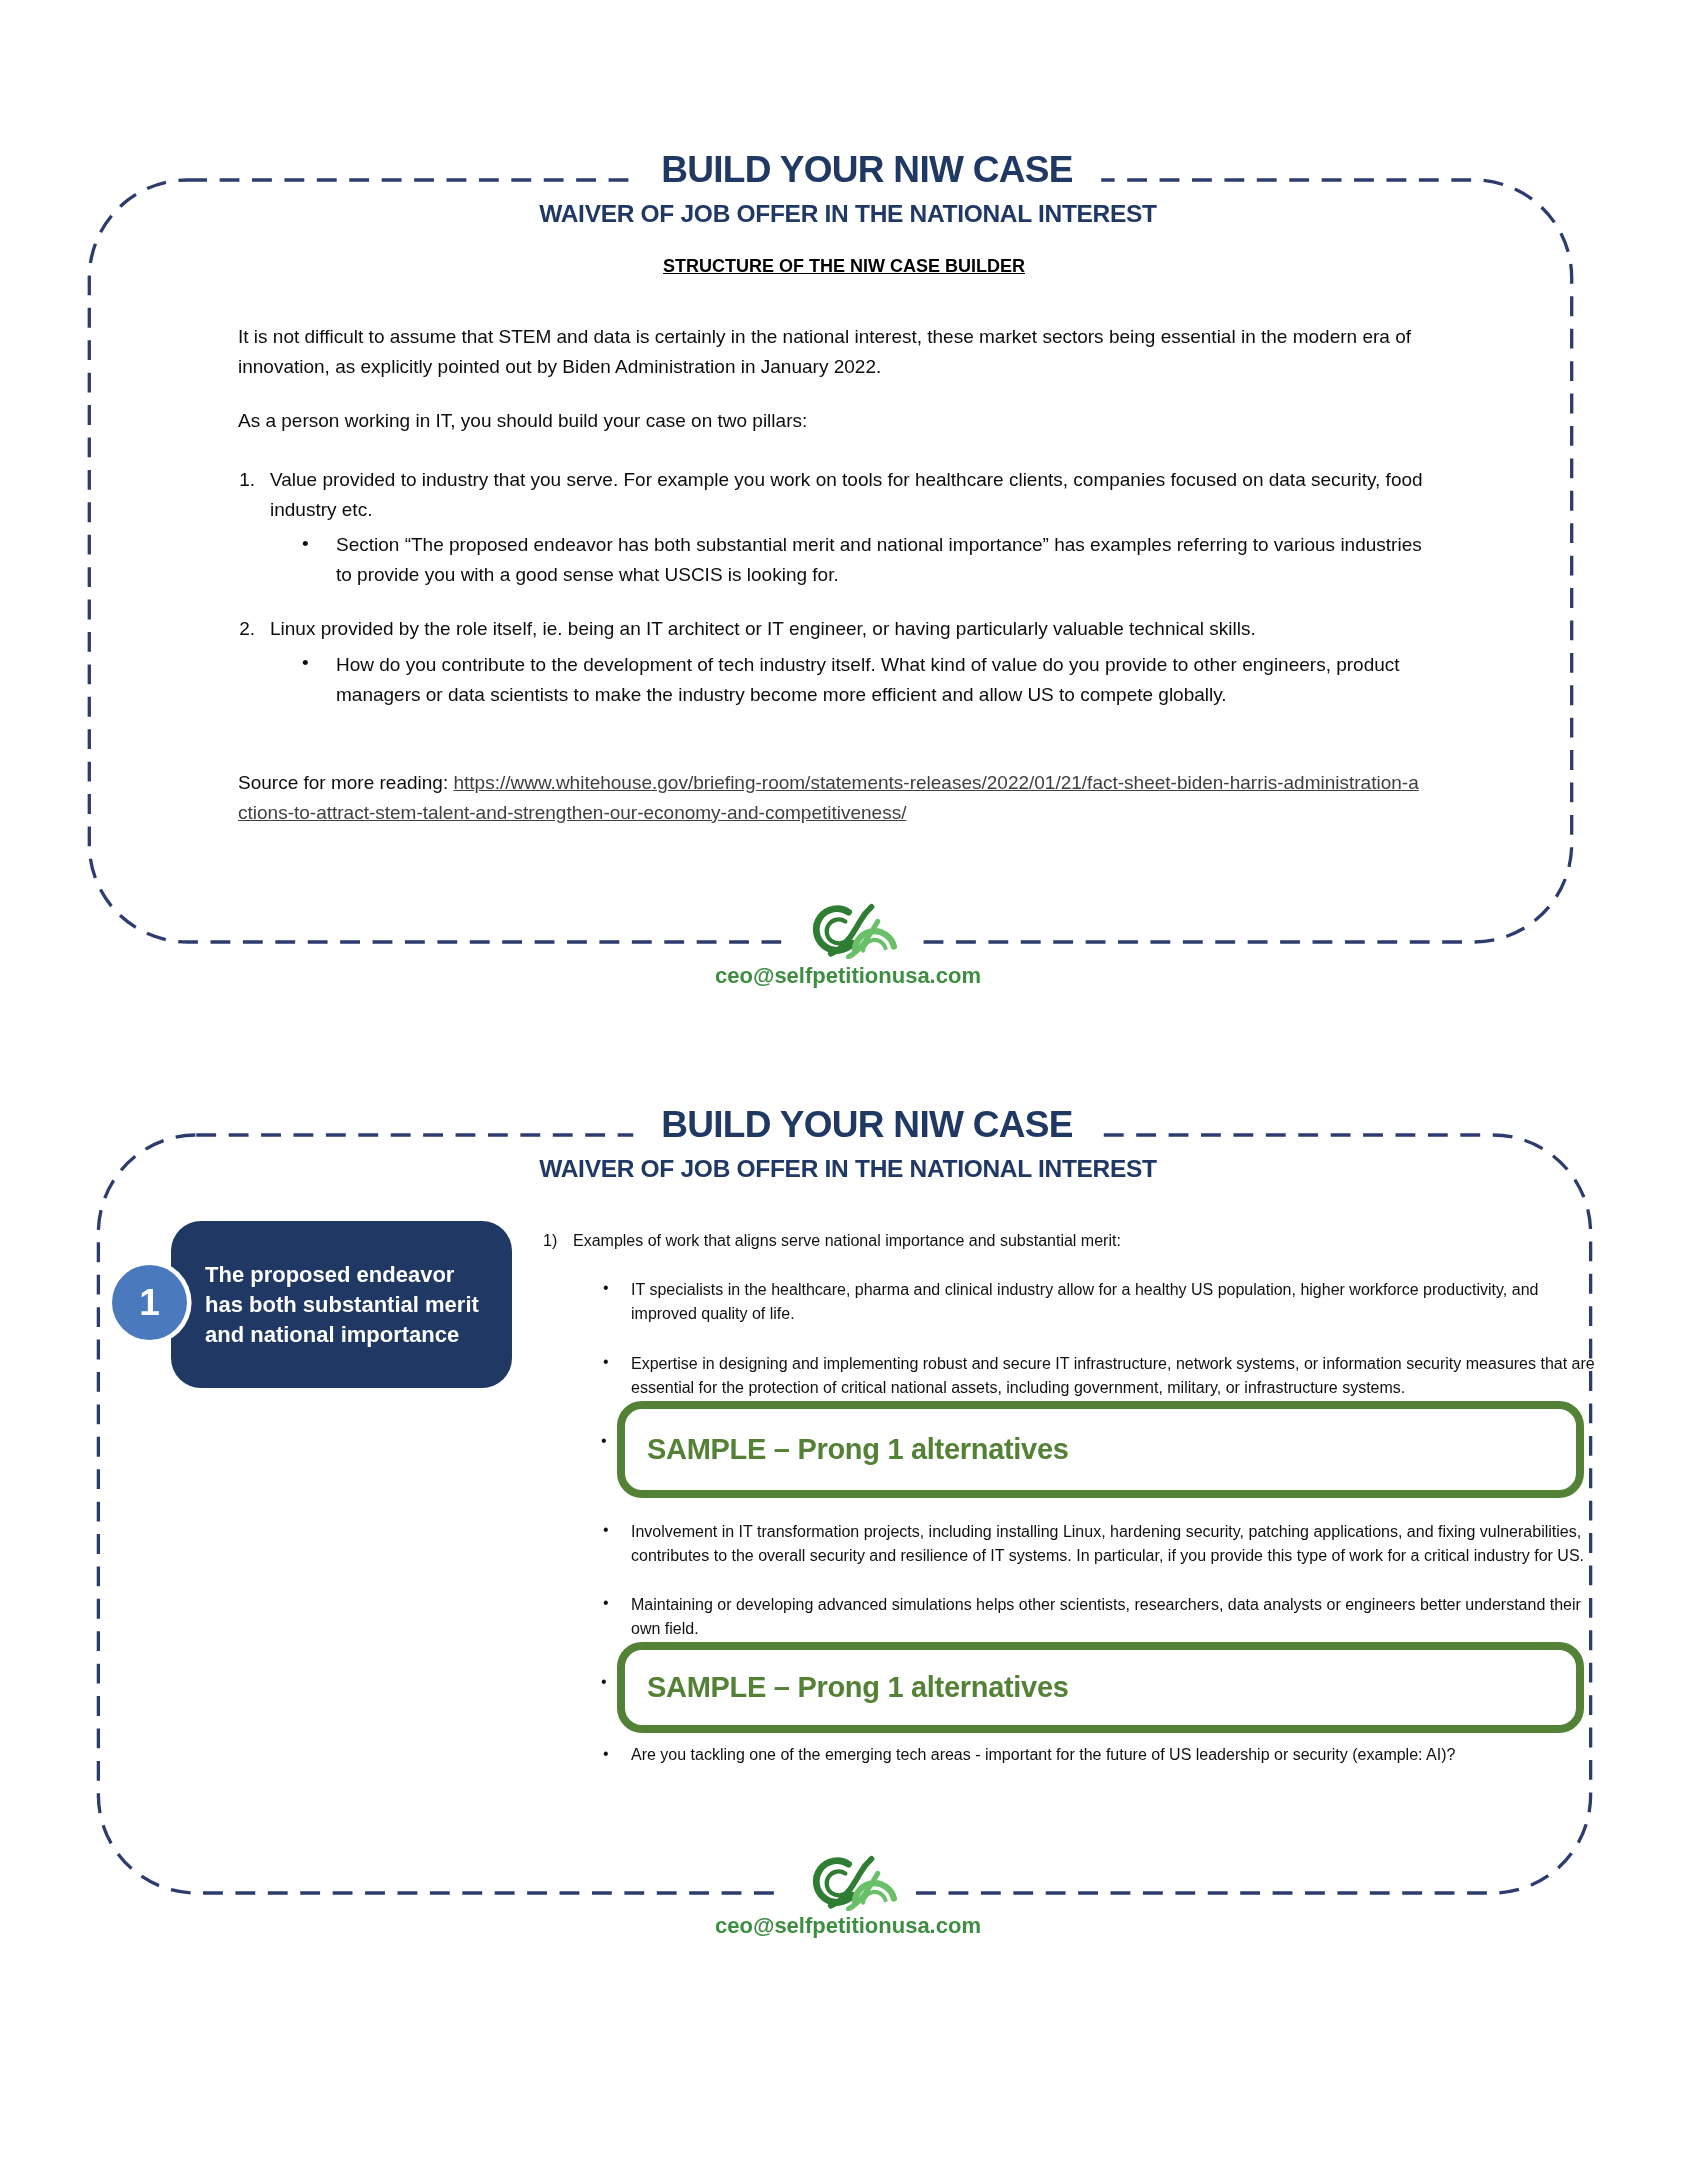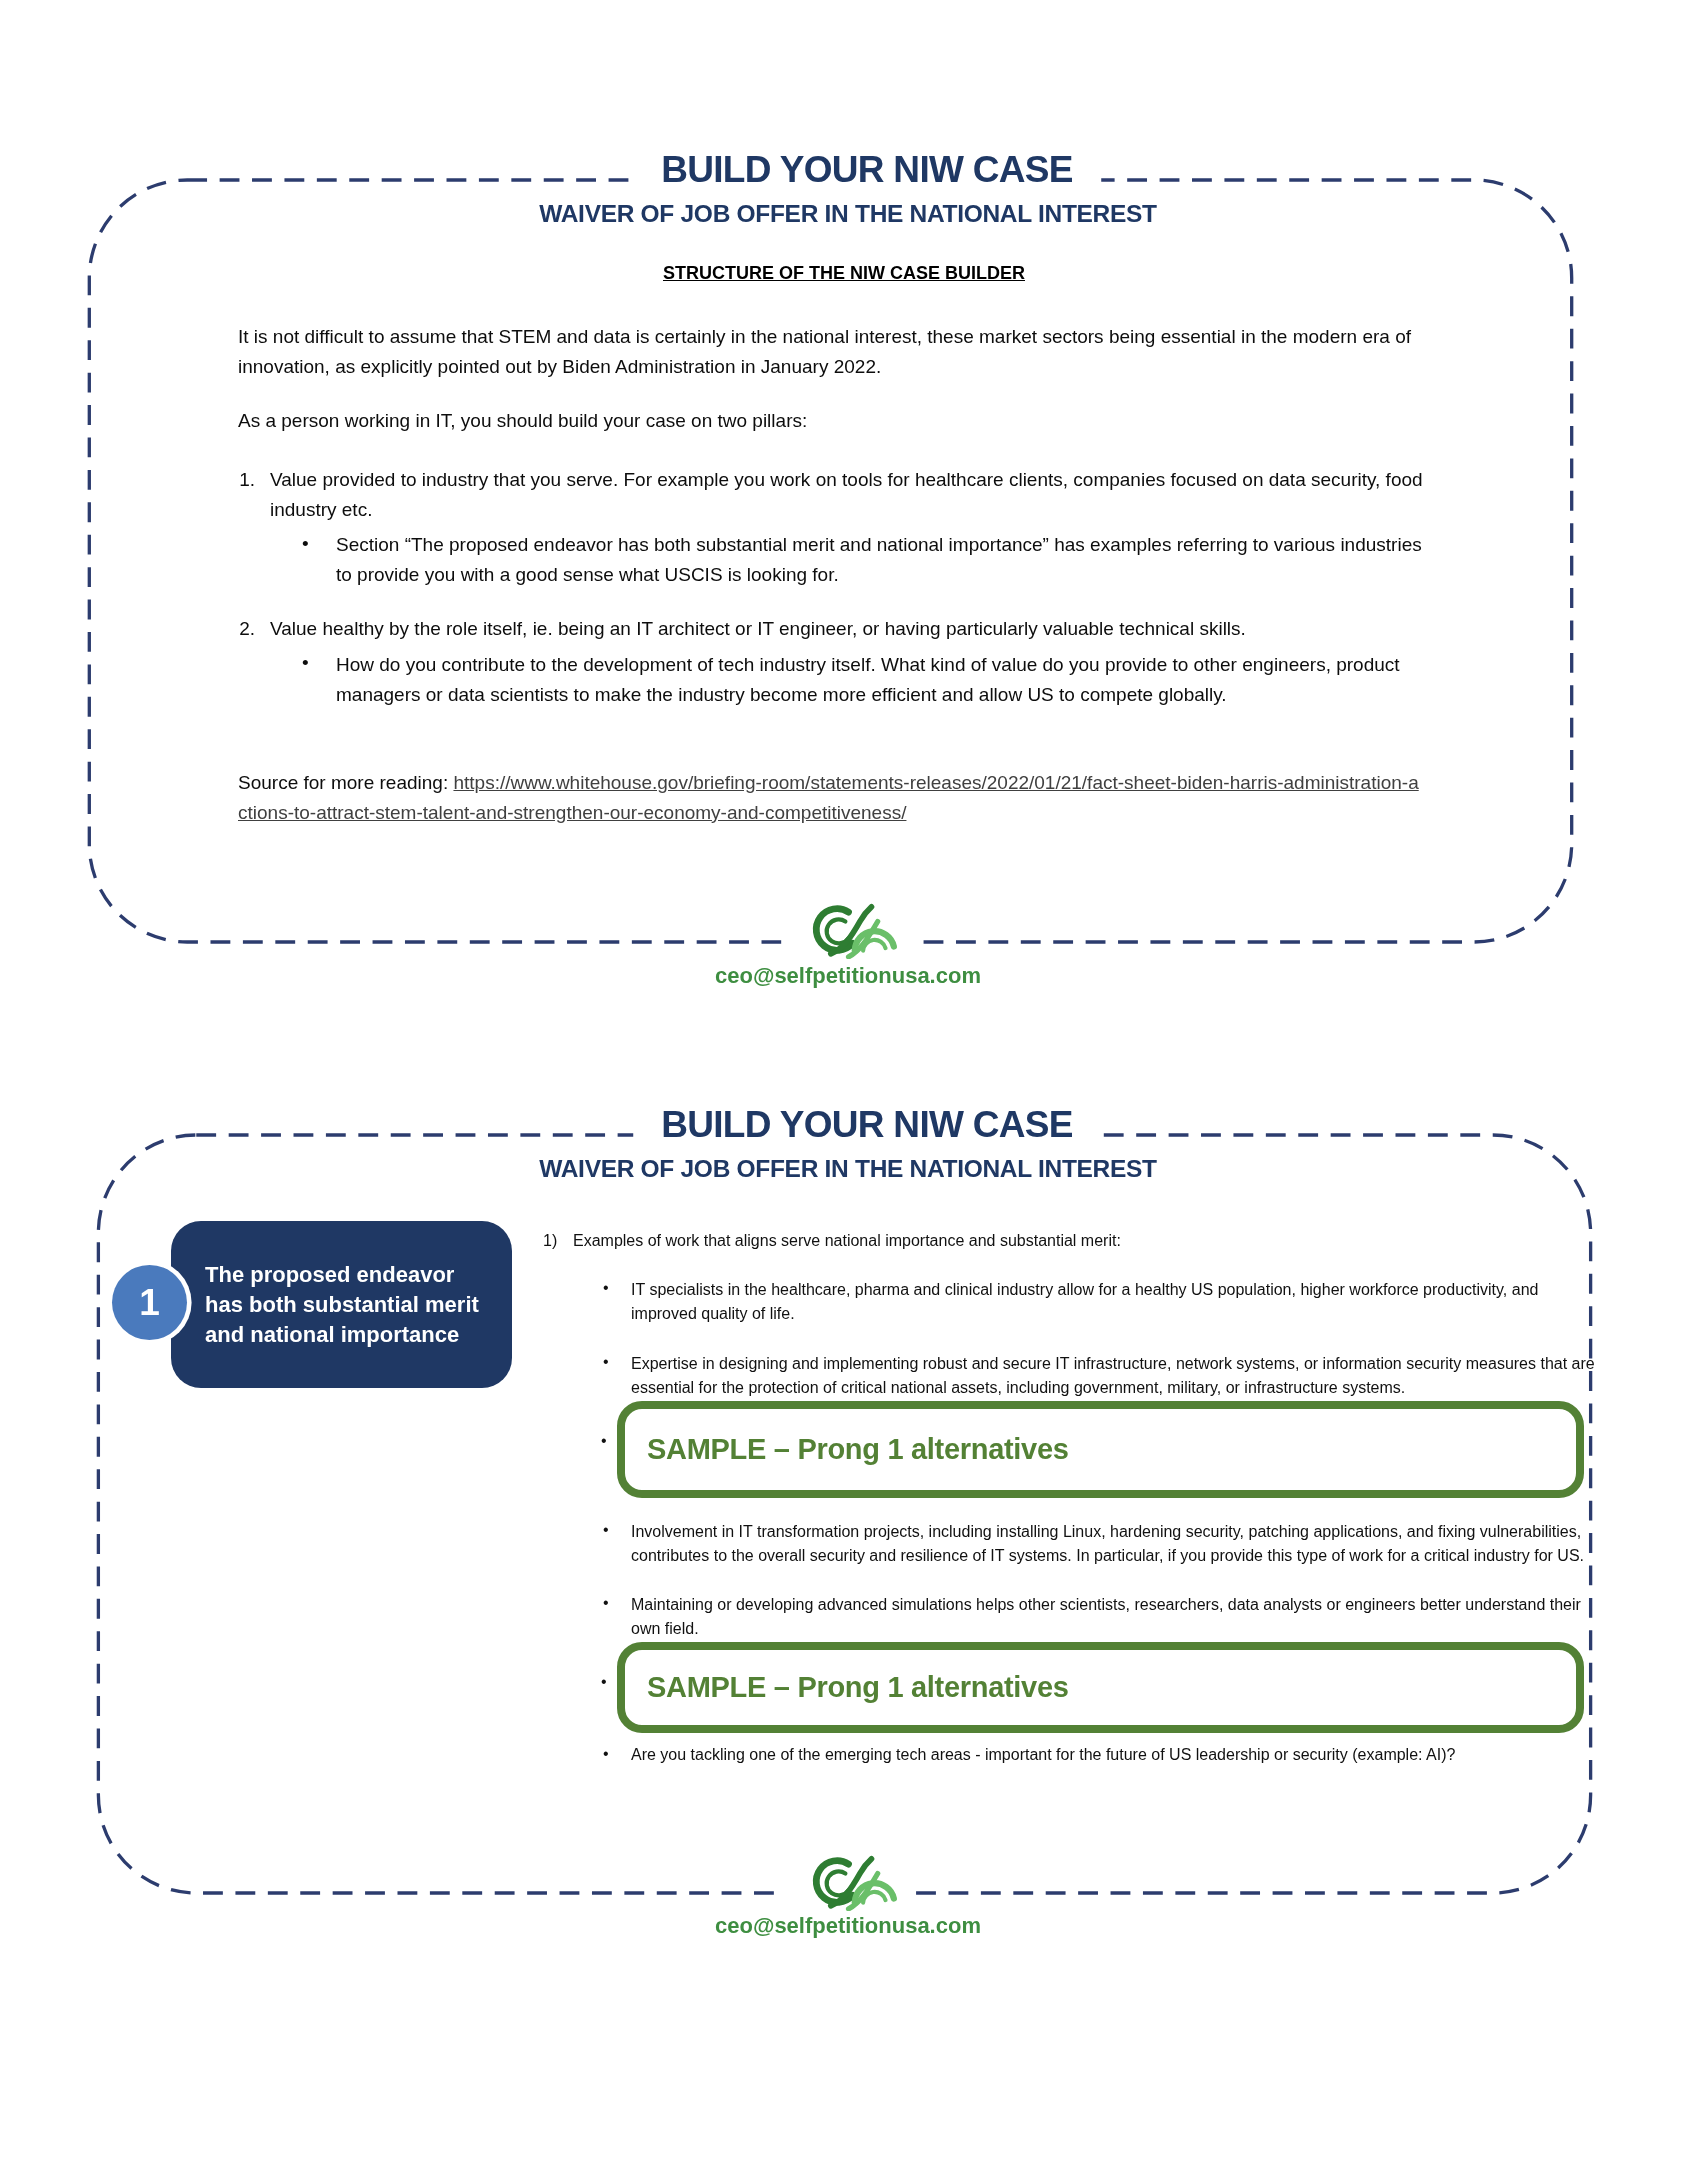--- a/index.html
+++ b/index.html
@@ -92,40 +92,40 @@
 <div class="page">
 
   <svg class="card-border" style="left:87px; top:178px;" width="1487" height="766" viewBox="0 0 2247 1158">
     <rect x="3" y="3" width="2241" height="1152" rx="148" fill="none" stroke="#2c3c6e" stroke-width="5" stroke-dasharray="30 19"></rect>
   </svg>
 
   <div class="doc-title" style="left:867px; top:149px;">BUILD YOUR NIW CASE</div>
 
   <div class="doc-subtitle" style="left:848px; top:200px;">WAIVER OF JOB OFFER IN THE NATIONAL INTEREST</div>
 
-  <div class="structure-heading" style="left:844px; top:263px;">STRUCTURE OF THE NIW CASE BUILDER</div>
+  <div class="structure-heading" style="left:844px; top:256px;">STRUCTURE OF THE NIW CASE BUILDER</div>
 
   <div class="body1">
     <p class="p1">It is not difficult to assume that STEM and data is certainly in the national interest, these market sectors being essential in the modern era of innovation, as explicitly pointed out by Biden Administration in January 2022.</p>
     <p class="p2">As a person working in IT, you should build your case on two pillars:</p>
 
     <div class="num-item">
       <span class="num">1.</span>
       <span>Value provided to industry that you serve. For example you work on tools for healthcare clients, companies focused on data security, food industry etc.</span>
     </div>
     <div class="sub-bullet">
       <span class="dot">•</span>
       <span>Section “The proposed endeavor has both substantial merit and national importance” has examples referring to various industries to provide you with a good sense what USCIS is looking for.</span>
     </div>
 
     <div class="gap36"></div>
 
     <div class="num-item">
       <span class="num">2.</span>
-      <span>Value healthy by the role itself, ie. being an IT architect or IT engineer, or having particularly valuable technical skills.</span>
+      <span>Linux provided by the role itself, ie. being an IT architect or IT engineer, or having particularly valuable technical skills.</span>
     </div>
     <div class="sub-bullet">
       <span class="dot">•</span>
       <span>How do you contribute to the development of tech industry itself. What kind of value do you provide to other engineers, product managers or data scientists to make the industry become more efficient and allow US to compete globally.</span>
     </div>
 
     <div class="source-block">
       <span>Source for more reading: </span><a class="source-link" href="#">https://www.whitehouse.gov/briefing-room/statements-releases/2022/01/21/fact-sheet-biden-harris-administration-actions-to-attract-stem-talent-and-strengthen-our-economy-and-competitiveness/</a>
     </div>
   </div>

